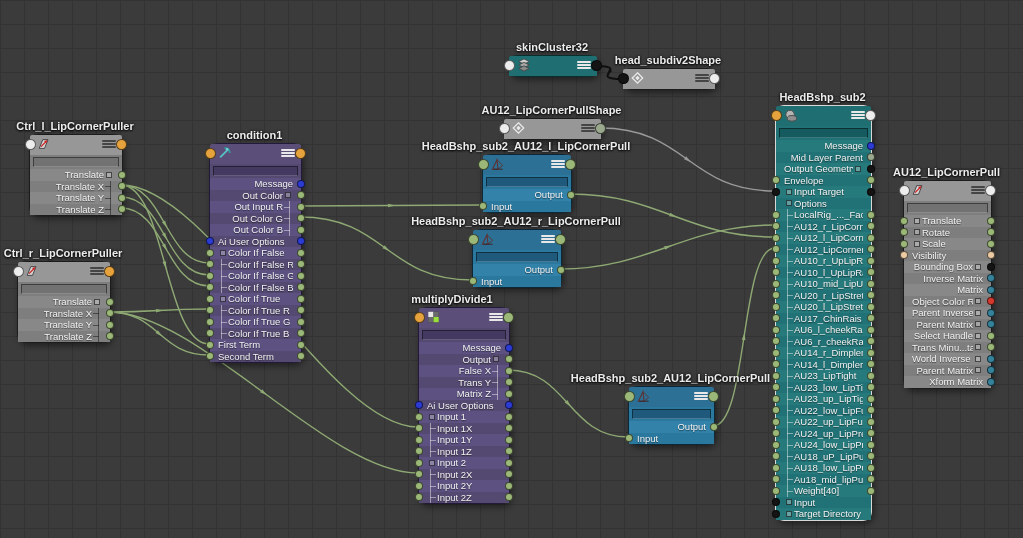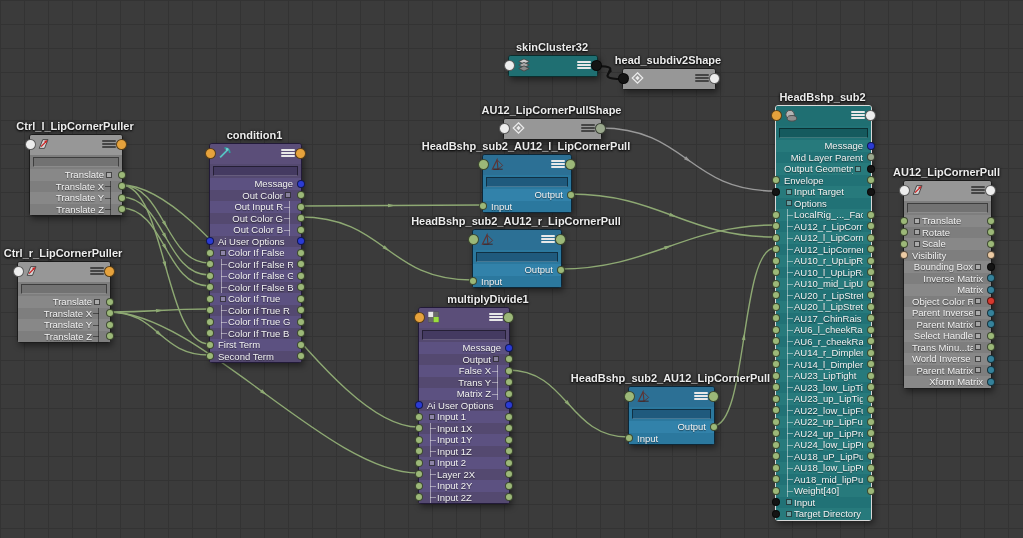--- a/index.html
+++ b/index.html
@@ -4,21 +4,21 @@
 <style>
   html,body{margin:0;padding:0;background:#2e2e2e;}
   #canvas{position:relative;width:1023px;height:538px;overflow:hidden;
     background-color:#3b3b3b;
     background-image:linear-gradient(#333333 1px,transparent 1px),linear-gradient(90deg,#333333 1px,transparent 1px);
     background-size:24px 24px;
     font-family:"Liberation Sans",sans-serif;}
   #wires{position:absolute;left:0;top:0;z-index:1;}
   .ntitle{position:absolute;z-index:3;transform:translateX(-50%);white-space:nowrap;
     font-size:11px;font-weight:bold;color:#ececec;text-shadow:0 1px 2px #000,0 0 3px rgba(0,0,0,.8);}
-  .node{position:absolute;z-index:2;border-radius:3px;box-shadow:2px 3px 6px rgba(0,0,0,.45);
+  .node{position:absolute;z-index:2;border-radius:9px;box-shadow:2px 3px 6px rgba(0,0,0,.45);
     background:var(--bodyB);}
   .t-gray  {--hdr:#979797;--bodyA:#888888;--bodyB:#7e7e7e;--val:#727272;--tree:rgba(25,25,25,.55);border:1px solid #1c1c1c;}
   .t-purple{--hdr:#5b4e79;--bodyA:#5c5181;--bodyB:#544970;--val:#443a61;--tree:rgba(235,235,235,.5);border:1px solid #221a38;}
   .t-teal  {--hdr:#1f6f72;--bodyA:#277a7c;--bodyB:#217276;--val:#155a5e;--tree:rgba(235,235,235,.5);border:1px solid #0a2e2e;}
   .t-blue  {--hdr:#2c7095;--bodyA:#3282aa;--bodyB:#2b789e;--val:#1f5a7d;--tree:rgba(235,235,235,.5);border:1px solid #0d2737;}
   .node.selected{border-color:#d8d8d8;}
   .hdr{position:relative;height:20px;background:var(--hdr);border-radius:2px 2px 0 0;}
   .icon{position:absolute;left:7px;top:2px;width:16px;height:16px;line-height:0;}
   .burger{position:absolute;right:6px;top:5px;width:14px;cursor:pointer;}
   .burger i{display:block;height:2px;margin-bottom:1px;background:#e8e8e8;border-radius:1px;}
@@ -307,21 +307,21 @@
           <span class="plug l" style="background: rgb(156, 184, 120);"></span>
           <span class="plug r" style="background: rgb(156, 184, 120);"></span>
           <span class="lbl">First Term</span>
         </div>
         <div class="row alignL">
           <span class="plug l" style="background: rgb(156, 184, 120);"></span>
           <span class="plug r" style="background: rgb(156, 184, 120);"></span>
           <span class="lbl">Second Term</span>
         </div>
       </div>
-      <div class="ntitle" style="left: 488px; top: 293px;">multiplyDivide1</div>
+      <div class="ntitle" style="left: 452px; top: 293px;">multiplyDivide1</div>
       <div class="node t-purple" style="left: 418px; top: 307px; width: 90px;">
         <div class="hdr">
           <span class="plug hplug l" style="background: rgb(230, 162, 60);"></span>
           <span class="plug hplug r" style="background: rgb(156, 184, 120);"></span>
           <span class="icon"><svg width="15" height="14" viewBox="0 0 16 16">
               <rect x="2" y="2" width="12" height="12" fill="#2a2a2a"></rect>
               <rect x="2" y="2" width="6" height="6" fill="#e8e8e8"></rect>
               <rect x="8" y="2" width="6" height="6" fill="#6a6a6a"></rect>
               <rect x="2" y="8" width="6" height="6" fill="#6a6a6a"></rect>
               <rect x="8" y="8" width="6" height="6" fill="#9adf3e"></rect>
@@ -389,21 +389,21 @@
         <div class="row alignL alt">
           <span class="plug l" style="background: rgb(156, 184, 120);"></span>
           <span class="plug r" style="background: rgb(156, 184, 120);"></span>
           <span class="exp"></span>
           <span class="lbl">Input 2</span>
         </div>
         <div class="row alignL">
           <span class="plug l" style="background: rgb(156, 184, 120);"></span>
           <span class="plug r" style="background: rgb(156, 184, 120);"></span>
           <span class="tree-l"></span>
-          <span class="lbl">Layer 2X</span>
+          <span class="lbl">Input 2X</span>
         </div>
         <div class="row alignL alt">
           <span class="plug l" style="background: rgb(156, 184, 120);"></span>
           <span class="plug r" style="background: rgb(156, 184, 120);"></span>
           <span class="tree-l"></span>
           <span class="lbl">Input 2Y</span>
         </div>
         <div class="row alignL">
           <span class="plug l" style="background: rgb(156, 184, 120);"></span>
           <span class="plug r" style="background: rgb(156, 184, 120);"></span>

